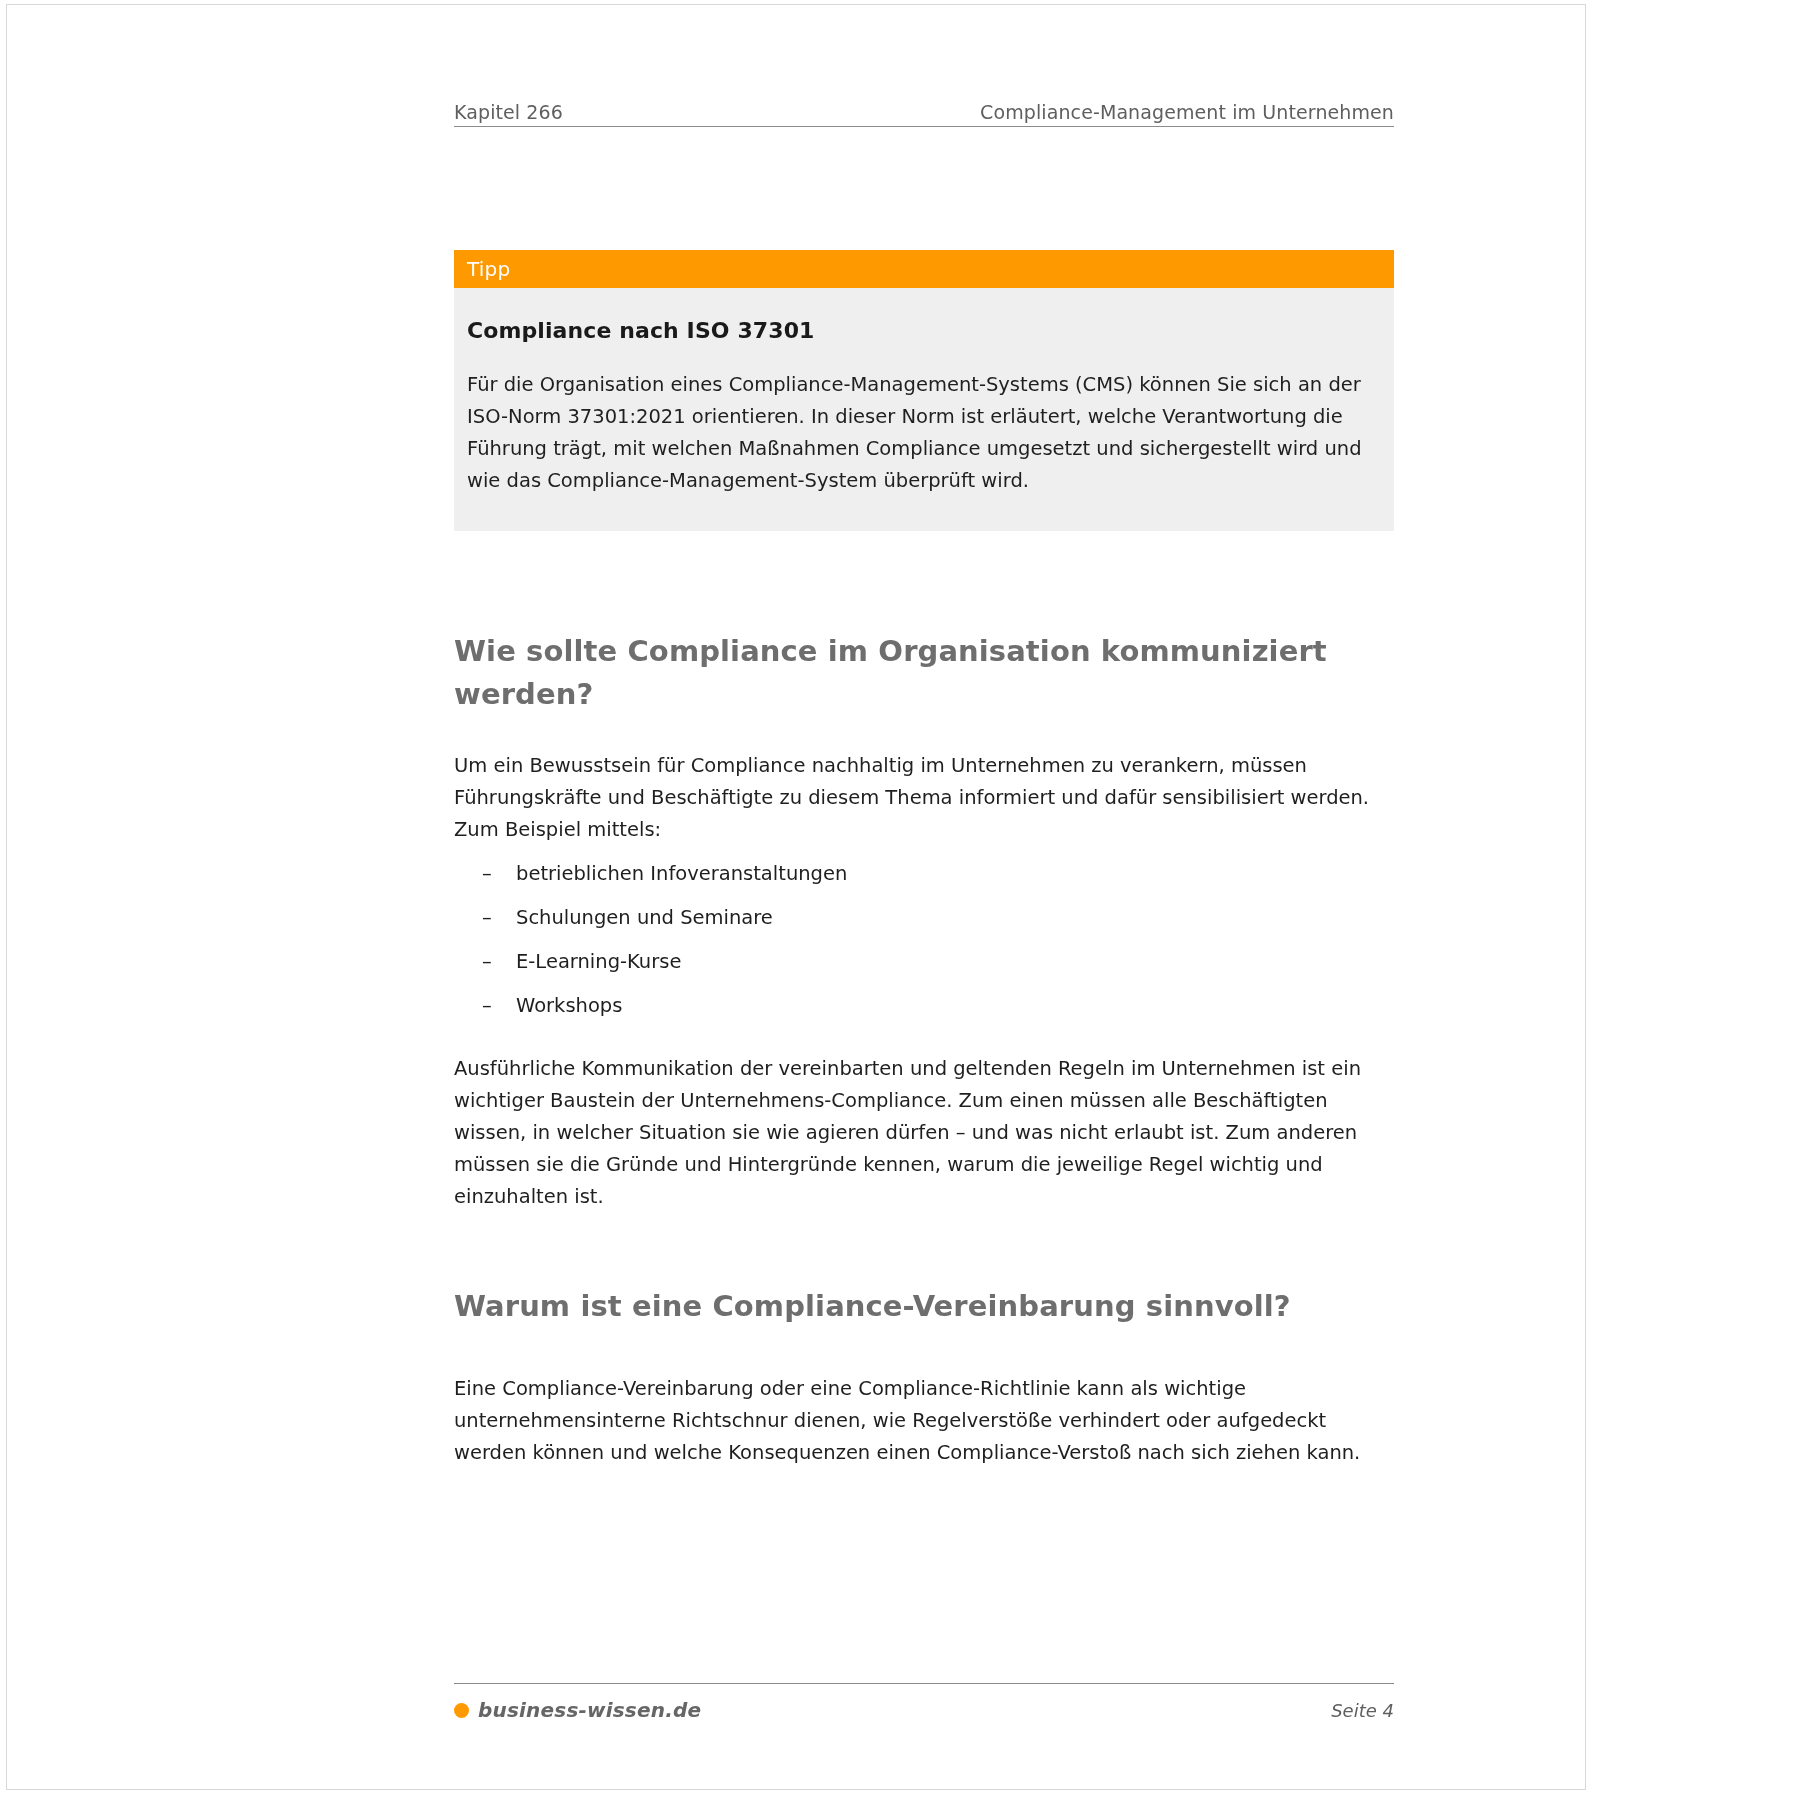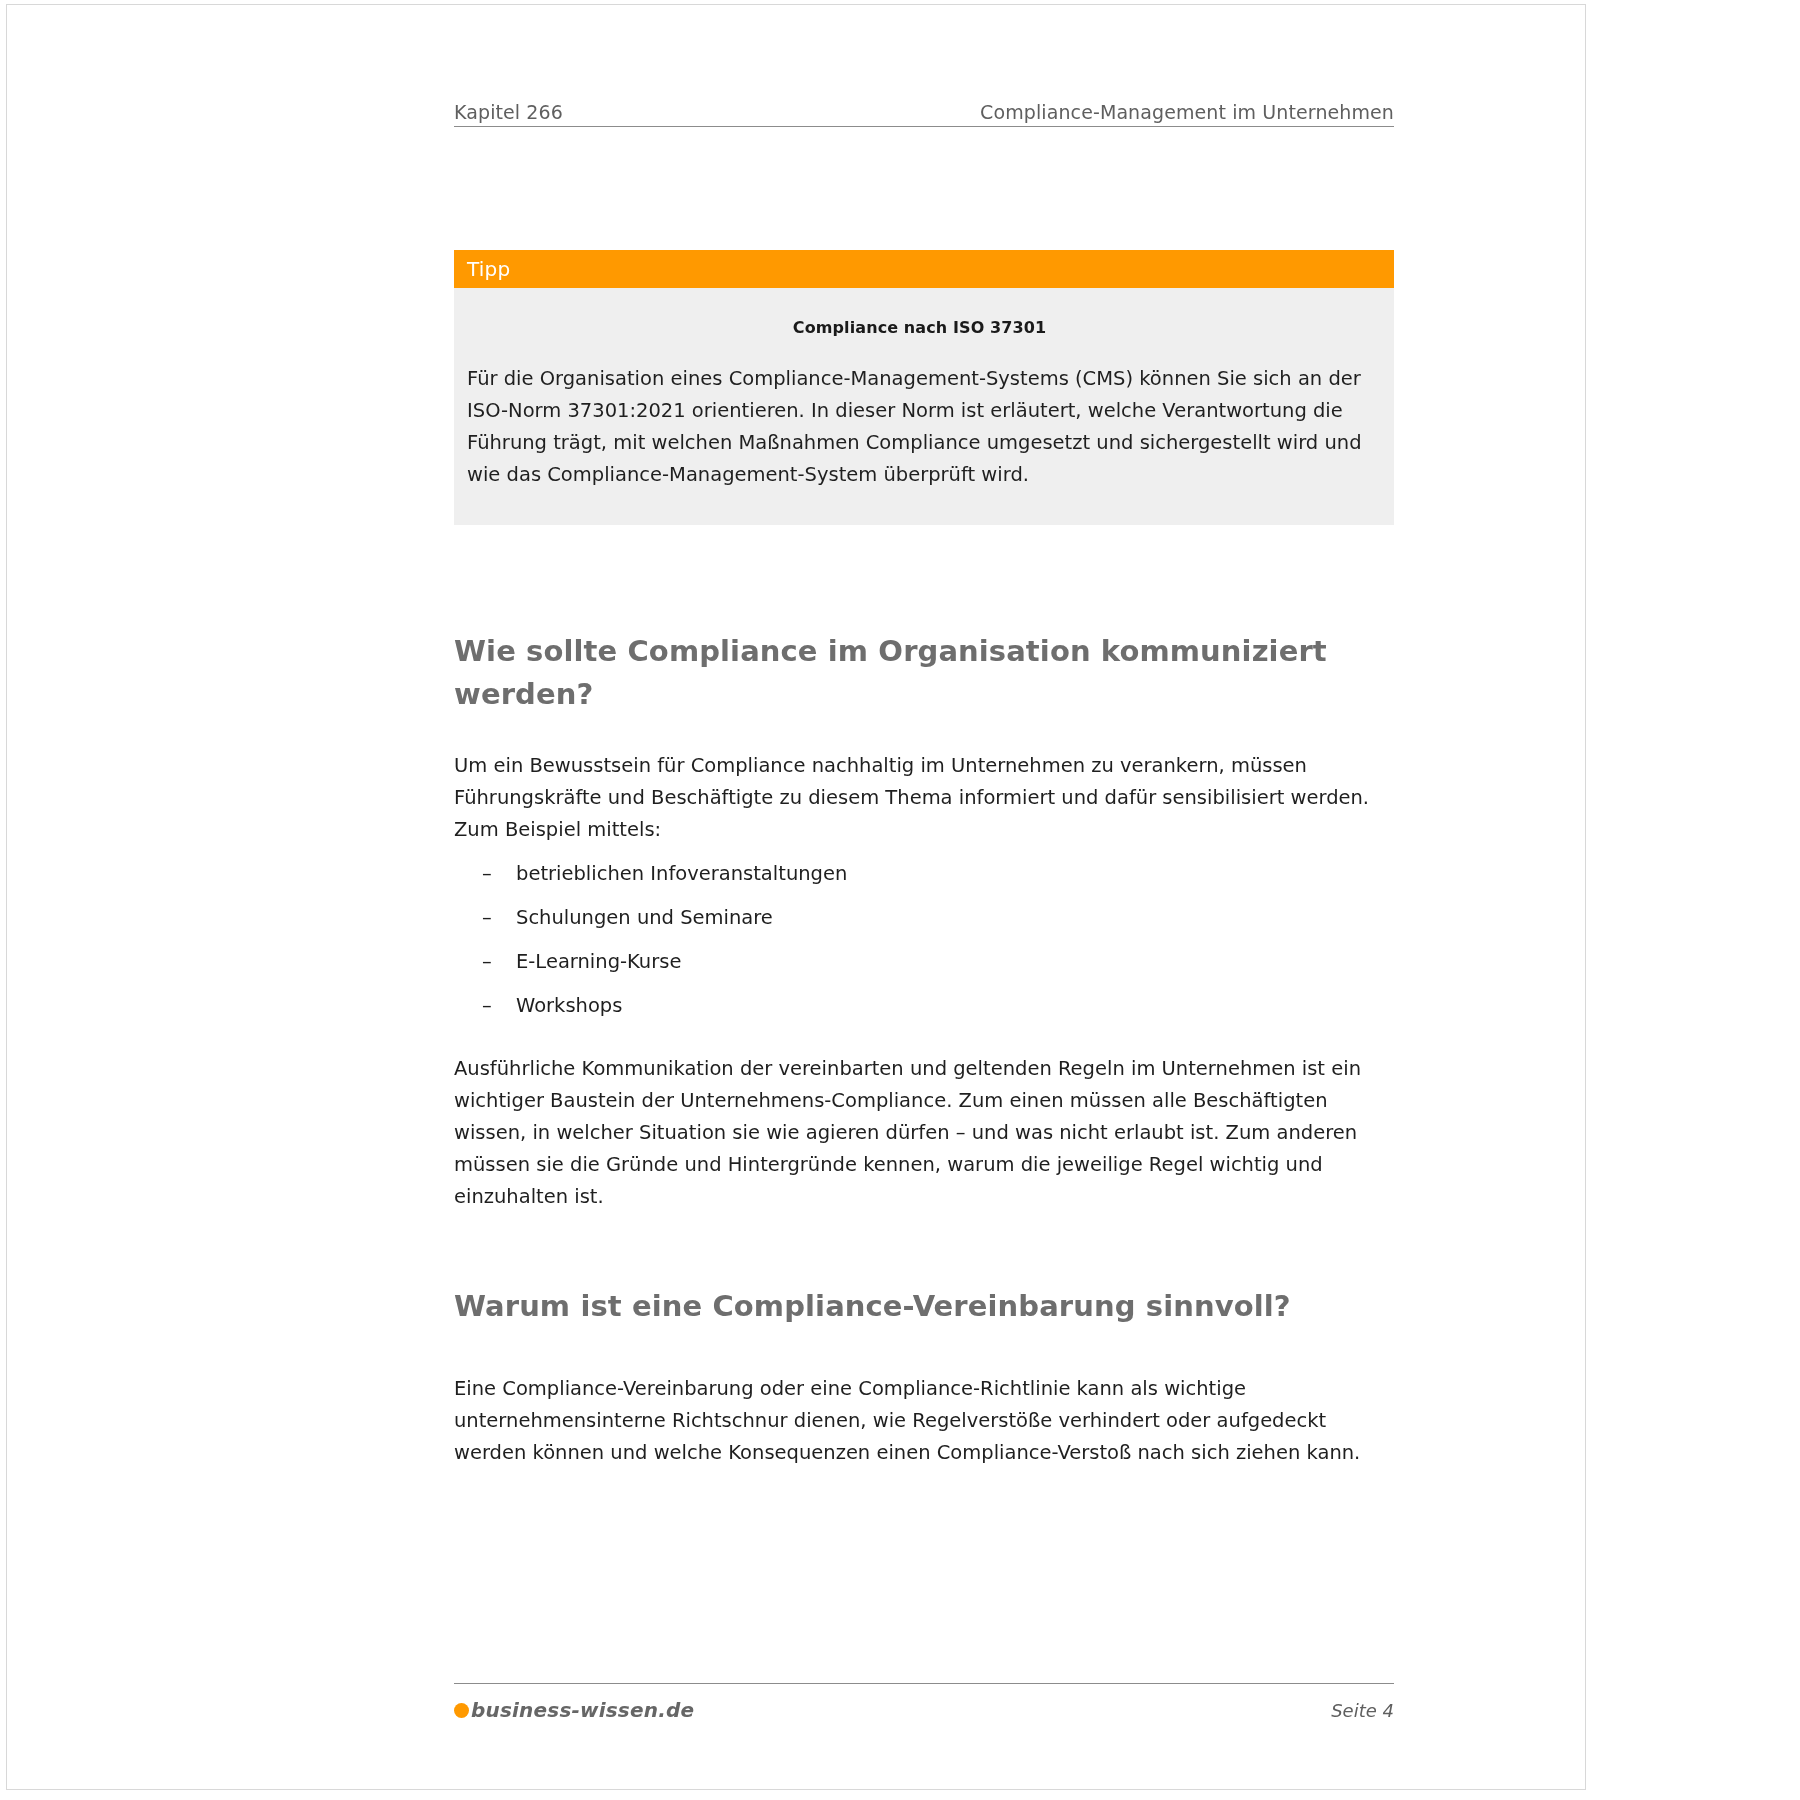--- a/index.html
+++ b/index.html
@@ -83,26 +83,25 @@
     font-size: 20px;
     letter-spacing: 0.2px;
     margin-top: 28px;
   }
   .tipp-body {
     background: #efefef;
     padding: 30px 22px 34px 13px;
     box-sizing: border-box;
   }
   .tipp-heading {
-    font-size: 16px;
+    font-size: 22px;
     font-weight: bold;
     color: #1a1a1a;
     margin: 0 0 26px 0;
     letter-spacing: 0.1px;
-    text-align: center;
   }
   .tipp-text {
     font-size: 19.5px;
     line-height: 32px;
     color: #1f1f1f;
     margin: 0;
   }
 
   
   .section {
@@ -153,21 +152,21 @@
     width: 940px;
     border-top: 1.5px solid #8c8c8c;
     padding-top: 14px;
     display: flex;
     justify-content: space-between;
     align-items: center;
   }
   .brand {
     display: flex;
     align-items: center;
-    gap: 2px;
+    gap: 9px;
   }
   .brand-dot {
     width: 15px;
     height: 15px;
     border-radius: 50%;
     background: #FF9900;
     display: inline-block;
   }
   .brand-name {
     font-size: 20px;

